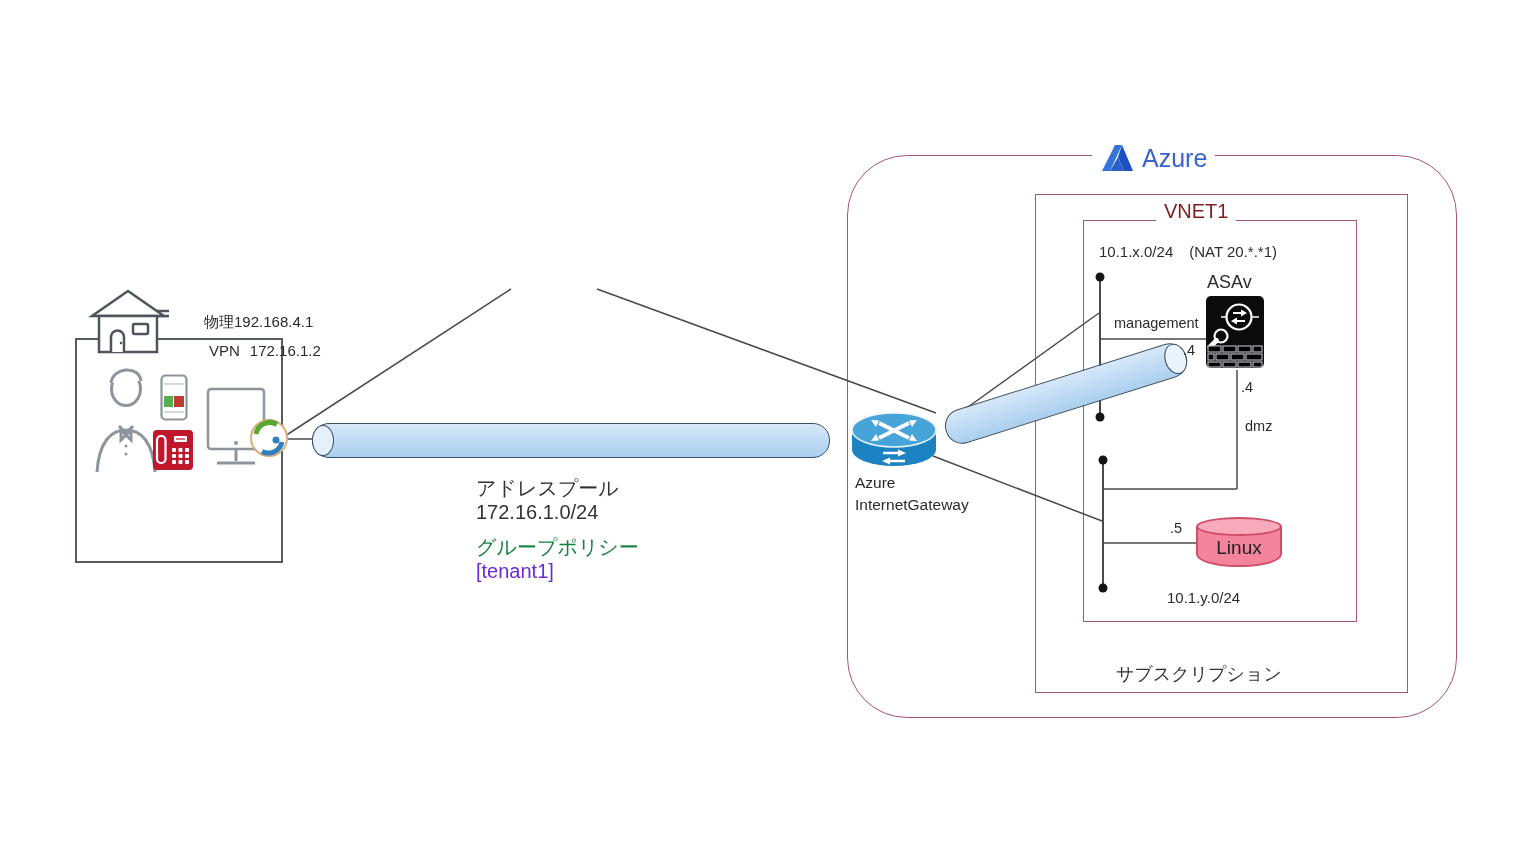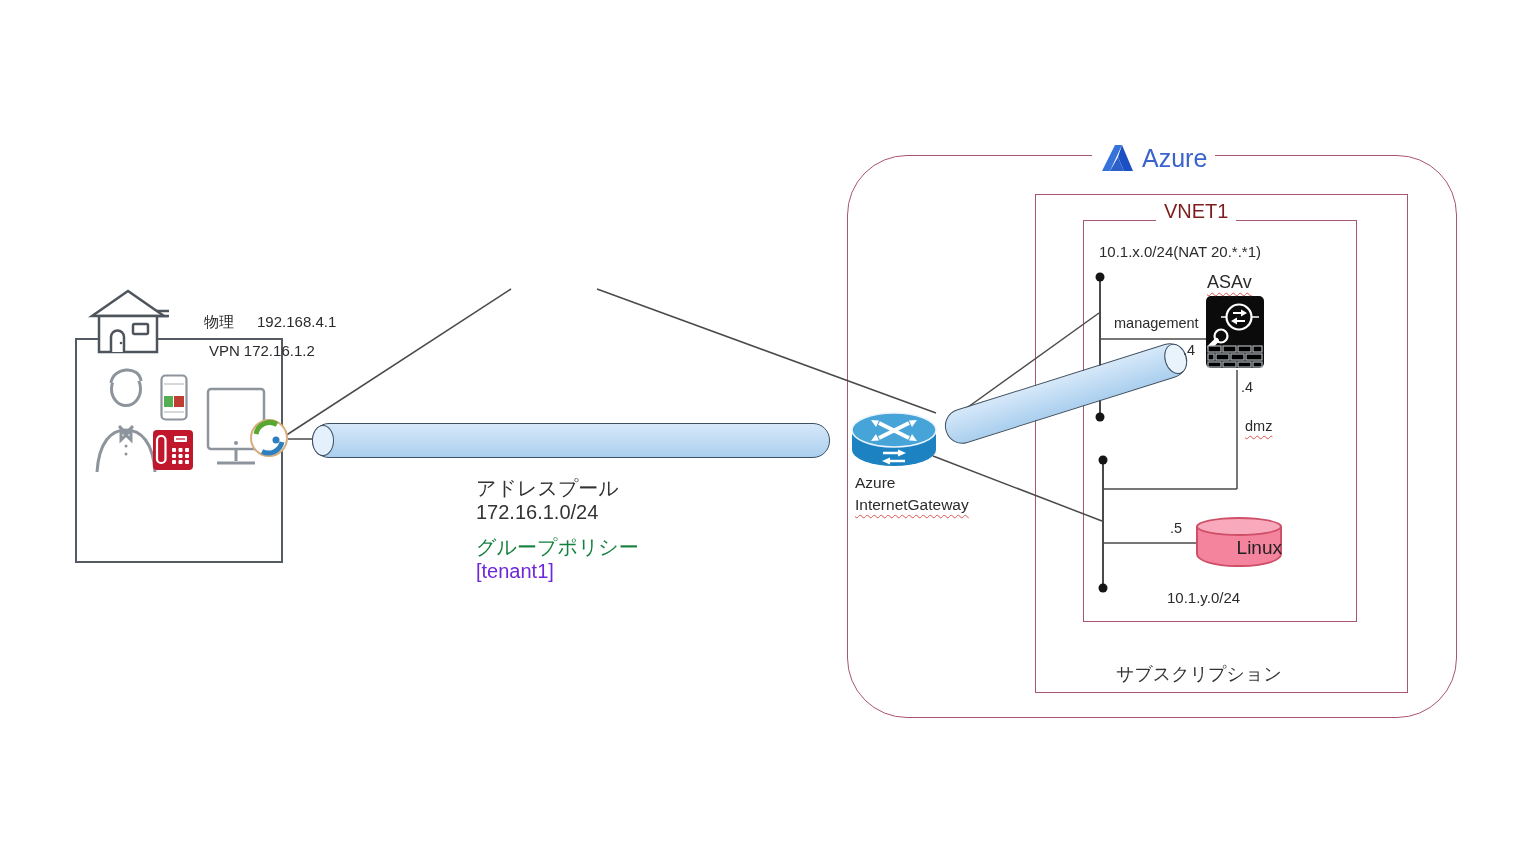--- a/index.html
+++ b/index.html
@@ -1,21 +1,21 @@
 <!DOCTYPE html>
 <html><head>
 <meta charset="utf-8">
 <style>
   html,body{margin:0;padding:0;background:#fff}
   #canvas{position:relative;width:1536px;height:864px;background:#fff;overflow:hidden;
           font-family:"Liberation Sans","DejaVu Sans",sans-serif;color:#2b2b2b}
   .abs{position:absolute}
   .lbl{position:absolute;white-space:nowrap;color:#2b2b2b}
   .box{position:absolute;border:1.6px solid #a85570;background:transparent;box-sizing:border-box}
-  .sp{text-decoration:underline;text-decoration-style:wavy;text-decoration-color:#e05252;
+  .sp{text-decoration-style:wavy;text-decoration-color:#e05252;
       text-decoration-thickness:1px;text-underline-offset:4px}
   .tunnel{position:absolute;height:35px;background:linear-gradient(#d6e8f9,#aacfee);
           border:1.6px solid #3c5062;border-radius:17px;box-sizing:border-box}
   .capL{position:absolute;left:-1px;top:1px;width:20px;height:29px;border-radius:50%;
         background:#e4f0fb;border:1.4px solid #3c5062}
   .capR{position:absolute;right:-1px;top:1px;width:20px;height:29px;border-radius:50%;
         background:#e9f3fc;border:1.4px solid #3c5062}
   .whitebg{background:#fff;padding:0 8px}
   svg{display:block}
   .cylbody{position:absolute;left:0;top:9px;width:86px;height:41px;background:#f4849e;
@@ -174,36 +174,36 @@
       <rect x="2" y="66" width="13" height="5"></rect>
         <rect x="17" y="66" width="13" height="5"></rect>
         <rect x="32" y="66" width="13" height="5"></rect>
         <rect x="47" y="66" width="9" height="5"></rect>
     </g>
   </svg>
 
   <div class="abs" style="left:1196px;top:517px;width:86px;height:52px">
     <div class="cylbody"></div>
     <div class="cyltop"></div>
-    <div class="abs" style="left:0;top:20px;width:86px;text-align:right;font-size:19px;color:#222">Linux</div>
+    <div class="abs" style="left:0;top:20px;width:86px;text-align:center;font-size:19px;color:#222">Linux</div>
   </div>
 
   <div class="abs whitebg" style="left:1092px;top:142px;display:flex;align-items:center;gap:8px">
     <svg width="34" height="32" viewBox="0 0 34 32">
       <path d="M15,3 L22,3 L10,29 L2,29 Z" fill="#3573d9"></path>
       <path d="M22,3 L33,29 L24,29 L18,15 Z" fill="#1b4fc4"></path>
       <path d="M18,15 L24,29 L10,29 Z" fill="#2a60c8"></path>
     </svg>
     <span style="font-size:25px;color:#3b63cc">Azure</span>
   </div>
 
   <div class="lbl whitebg" style="left:1156px;top:200px;font-size:20px;color:#7f1d1d">VNET1</div>
 
   <div class="lbl" style="left:1099px;top:243px;font-size:15px">
-    <span>10.1.x.0/24</span><span style="">(NAT 20.*.*1)</span>
+    <span>10.1.x.0/24</span><span style="margin-left:16px">(NAT 20.*.*1)</span>
   </div>
 
   <div class="lbl sp" style="left:1207px;top:272px;font-size:18px">ASAv</div>
 
   <div class="lbl" style="left:1114px;top:315px;font-size:14.5px">management</div>
 
   <div class="lbl" style="left:1183px;top:342px;font-size:14.5px">.4</div>
 
   <div class="lbl" style="left:1241px;top:379px;font-size:14.5px">.4</div>
 
@@ -214,24 +214,24 @@
   <div class="lbl" style="left:1167px;top:589px;font-size:15px">10.1.y.0/24</div>
 
   <div class="lbl" style="left:1116px;top:662px;font-size:18px;color:#333">サブスクリプション</div>
 
   <div class="lbl" style="left:855px;top:472px;font-size:15.5px;line-height:1.45">
     <div>Azure</div>
     <div class="sp">InternetGateway</div>
   </div>
 
   <div class="lbl" style="left:204px;top:313px;font-size:15px">
-    <span>物理</span><span style="margin-left:23px">192.168.4.1</span>
+    <span>物理</span><span style="margin-left:0">192.168.4.1</span>
   </div>
   <div class="lbl" style="left:209px;top:342px;font-size:15px">
-    <span>VPN</span><span style="margin-left:4px">172.16.1.2</span>
+    <span>VPN</span><span style="margin-left:10px">172.16.1.2</span>
   </div>
 
   <div class="lbl" style="left:476px;top:475px;font-size:20px;color:#333">アドレスプール</div>
   <div class="lbl" style="left:476px;top:501px;font-size:20px;color:#333">172.16.1.0/24</div>
   <div class="lbl" style="left:476px;top:534px;font-size:20px;color:#15803d">グループポリシー</div>
   <div class="lbl" style="left:476px;top:560px;font-size:20px;color:#6d28d9">[tenant1]</div>
 
 </div>
 
 </body></html>

